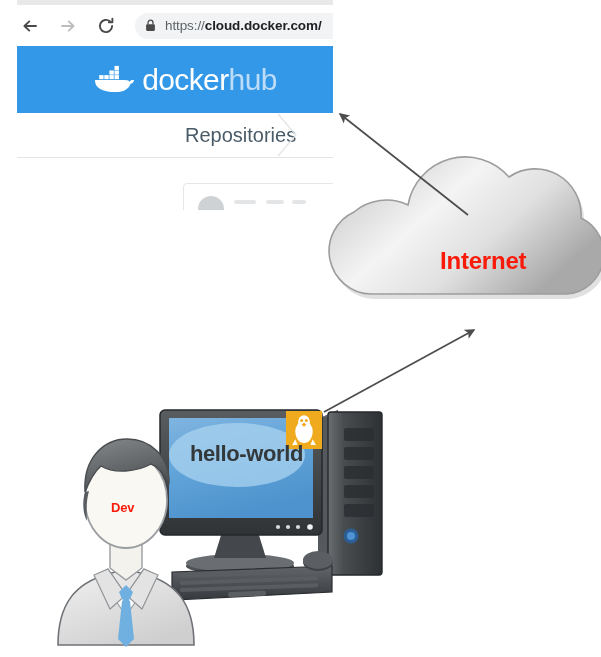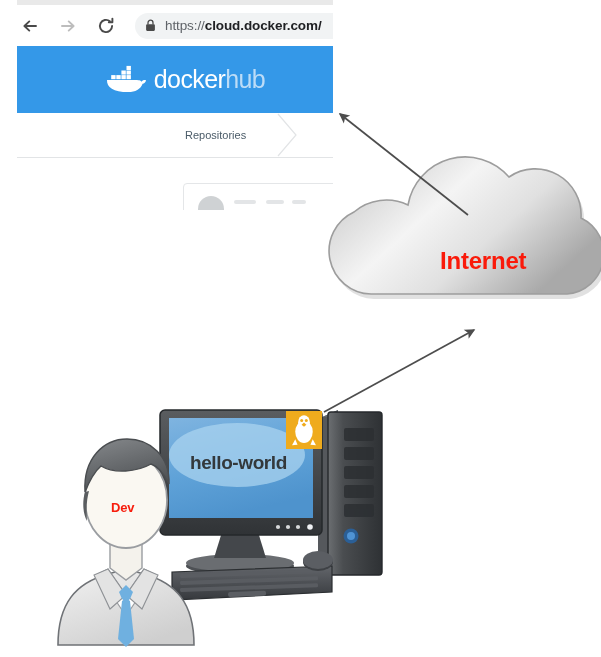--- a/index.html
+++ b/index.html
@@ -38,33 +38,33 @@
   }
   #url-text .dim{color:#5f6368;}
   #url-text .strong{color:#202124;font-weight:700;}
 
   #dh-banner{
     position:absolute;left:0;top:46px;width:316px;height:67px;background:#3498e8;
     display:flex;align-items:center;justify-content:center;
   }
   #dh-logo{display:flex;align-items:center;gap:7px;margin-left:20px;}
   #dh-wordmark{
-    font-size:25px;font-weight:400;letter-spacing:-0.6px;line-height:1;
+    font-size:30px;font-weight:400;letter-spacing:-0.6px;line-height:1;
   }
   #dh-wordmark .w-docker{color:#ffffff;}
   #dh-wordmark .w-hub{color:#bcdcf7;}
 
   #crumbbar{
     position:absolute;left:0;top:113px;width:316px;height:44px;background:#ffffff;
   }
   #crumb-chip{
     position:absolute;left:168px;top:6px;height:32px;
     display:flex;align-items:center;
   }
-  #crumb-label{font-size:11px;color:#4a5b68;white-space:nowrap;}
+  #crumb-label{font-size:20px;color:#4a5b68;white-space:nowrap;}
   #crumb-chevron{
     position:absolute;left:260px;top:113px;width:22px;height:44px;
   }
   #crumb-rule{
     position:absolute;left:0;top:157px;width:316px;height:1px;background:#e2e4e6;
   }
   #repo-card{
     position:absolute;left:166px;top:183px;width:170px;height:40px;
     background:#ffffff;border:1px solid #e4e6e8;border-radius:4px;
   }
@@ -85,21 +85,21 @@
   
   #diagram{position:absolute;left:0;top:0;width:601px;height:657px;}
 
   
   .lbl{position:absolute;white-space:nowrap;pointer-events:none;}
   #internet-label{
     left:440px;top:247px;font-size:24px;font-weight:700;color:#fa1a0a;
     letter-spacing:-0.2px;
   }
   #hello-label{
-    left:190px;top:452px;font-size:19px;font-weight:700;color:#33383b;
+    left:190px;top:441px;font-size:22px;font-weight:700;color:#33383b;
     letter-spacing:-0.4px;
   }
   #dev-label{
     left:111px;top:500px;font-size:13px;font-weight:700;color:#f71d0d;
     letter-spacing:-0.2px;
   }
 </style>
 </head>
 <body>
 

